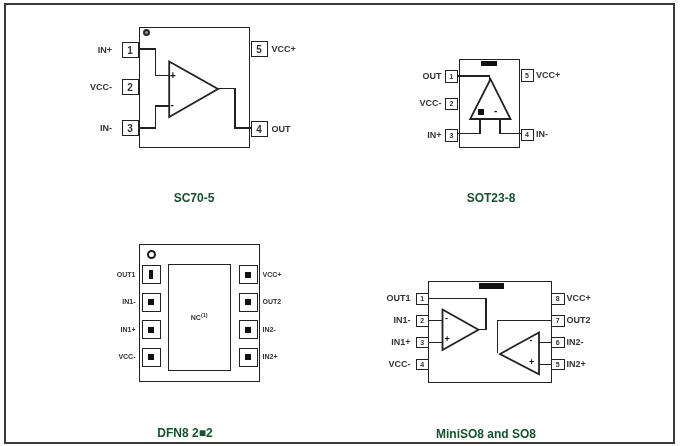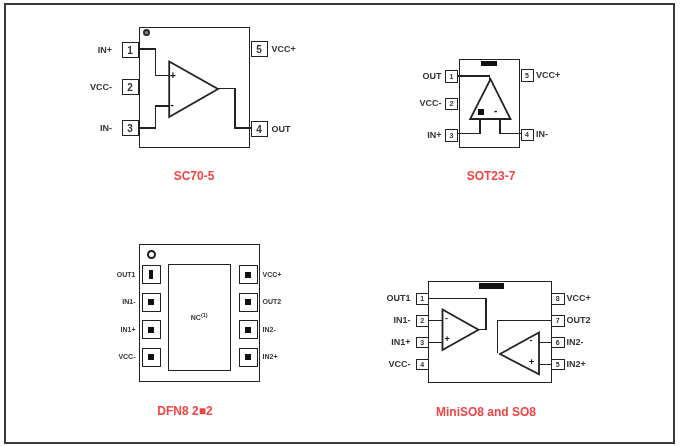--- a/index.html
+++ b/index.html
@@ -18,21 +18,21 @@
   .pinbox.big  { width:17px; height:16px; font-size:10px; }
   .pinbox.sm   { width:13px; height:12.5px; font-size:7px; }
   .pinbox.ms   { width:13.5px; height:11.5px; font-size:7px; }
   .pad { position:absolute; width:19px; height:19px; border:1.6px solid #222; background:#fff;
          display:flex; align-items:center; justify-content:center; }
   .pad-mark { width:6px; height:6px; background:#111; }
   .pad-mark.bar { width:3.5px; height:9px; }
   .wire { position:absolute; background:#222; }
   .lbl { position:absolute; font-weight:bold; color:#333; white-space:nowrap; line-height:11px; font-size:9px; }
   .lbl.tiny { font-size:7px; line-height:8px; }
-  .cap { position:absolute; transform:translateX(-50%); font-weight:bold; font-size:12px; color:#ef4444; white-space:nowrap; }
+  .cap { position:absolute; transform:translateX(-50%); font-weight:bold; font-size:12px; color:#14532d; white-space:nowrap;margin-top:22px; }
   .sign { position:absolute; font-weight:bold; color:#111; font-size:10px; line-height:10px; }
   .sign.s9 { font-size:9px; line-height:9px; }
   .tab { position:absolute; background:#111; }
   .dot-sc70 { position:absolute; left:142.5px; top:29px; width:7px; height:7px; border-radius:50%;
               border:2px solid #2a2a2a; background:#8f8f8f; }
   .dot-dfn { position:absolute; left:146.5px; top:250px; width:9px; height:9px; border-radius:50%;
              border:2.6px solid #1c1c1c; background:#fff; }
   .nc-rect { position:absolute; left:167.5px; top:263.5px; width:63.5px; height:107px; border:1.5px solid #222;
              display:flex; align-items:center; justify-content:center; }
   .nc-text { font-weight:bold; font-size:7px; color:#333; }
@@ -123,21 +123,21 @@
     <div class="pinbox sm" style="left:520.5px; top:128.5px;">
         <span>4</span>
       </div>
 
     <span class="lbl" style="right:238.5px; top:70.5px;">OUT</span>
     <span class="lbl" style="right:238.5px; top:98.2px;">VCC-</span>
     <span class="lbl" style="right:238.5px; top:129.5px;">IN+</span>
     <span class="lbl" style="left:536px; top:69.8px;">VCC+</span>
     <span class="lbl" style="left:536px; top:129.3px;">IN-</span>
 
-    <span class="cap" style="left:491px; top:169px;">SOT23-7</span>
+    <span class="cap" style="left:491px; top:169px;">SOT23-8</span>
   </div>
 
   <div>
     <div class="pkg-body" style="left:139px; top:244px; width:120.5px; height:137.5px;"></div>
     <div class="dot-dfn"></div>
 
     <div class="nc-rect">
       <span class="nc-text"><span>NC</span><sup>(1)</sup></span>
     </div>
 

